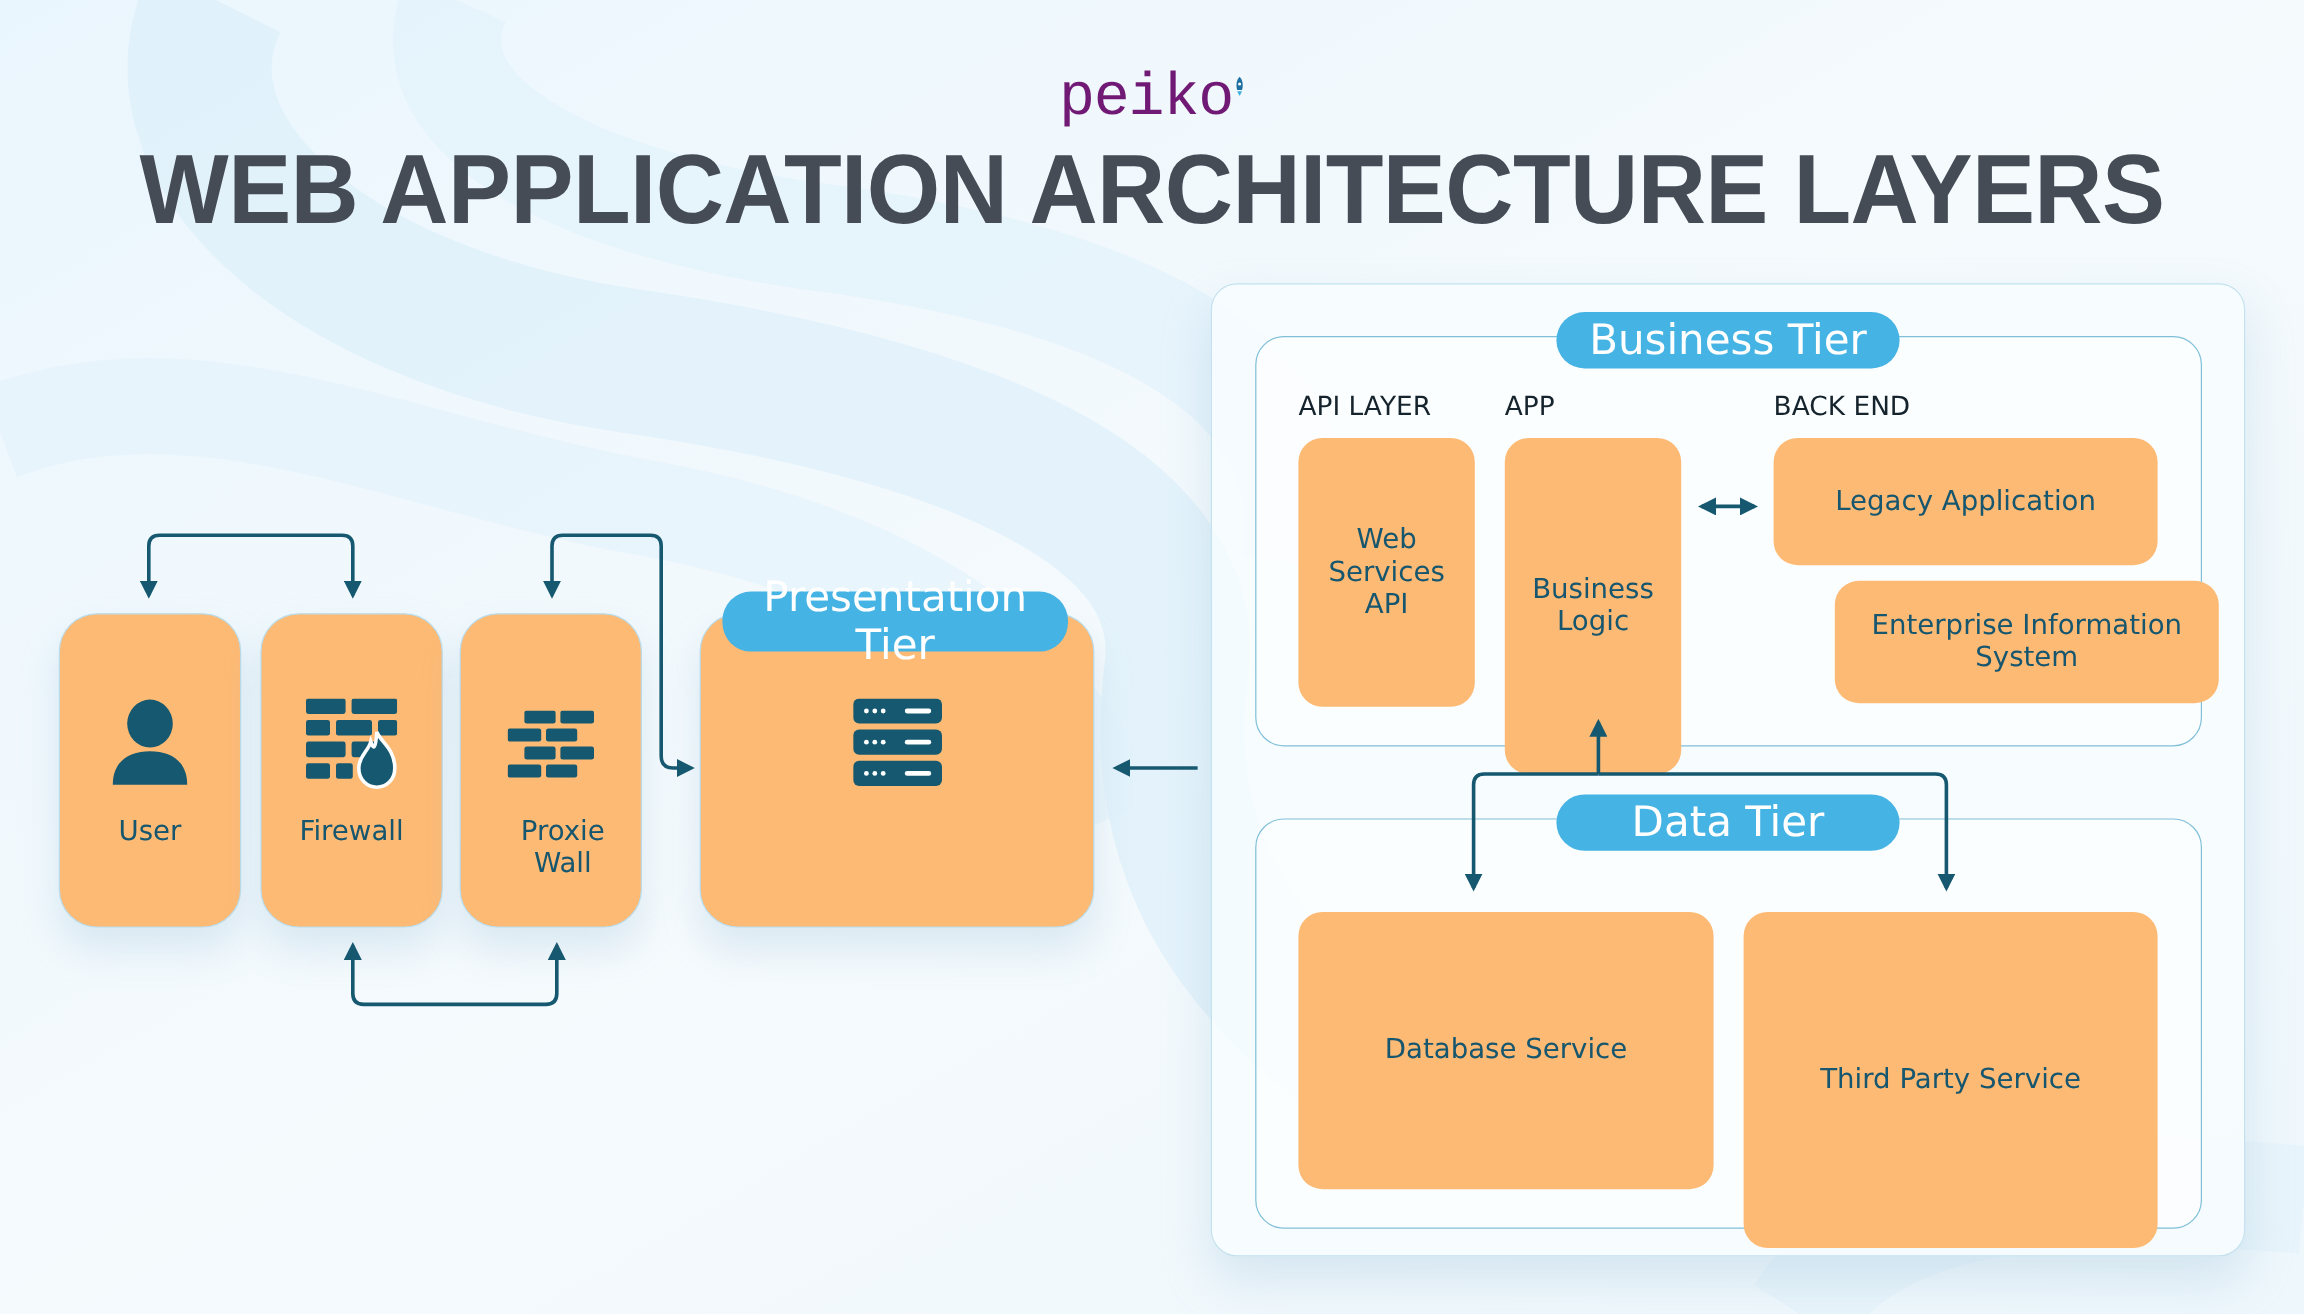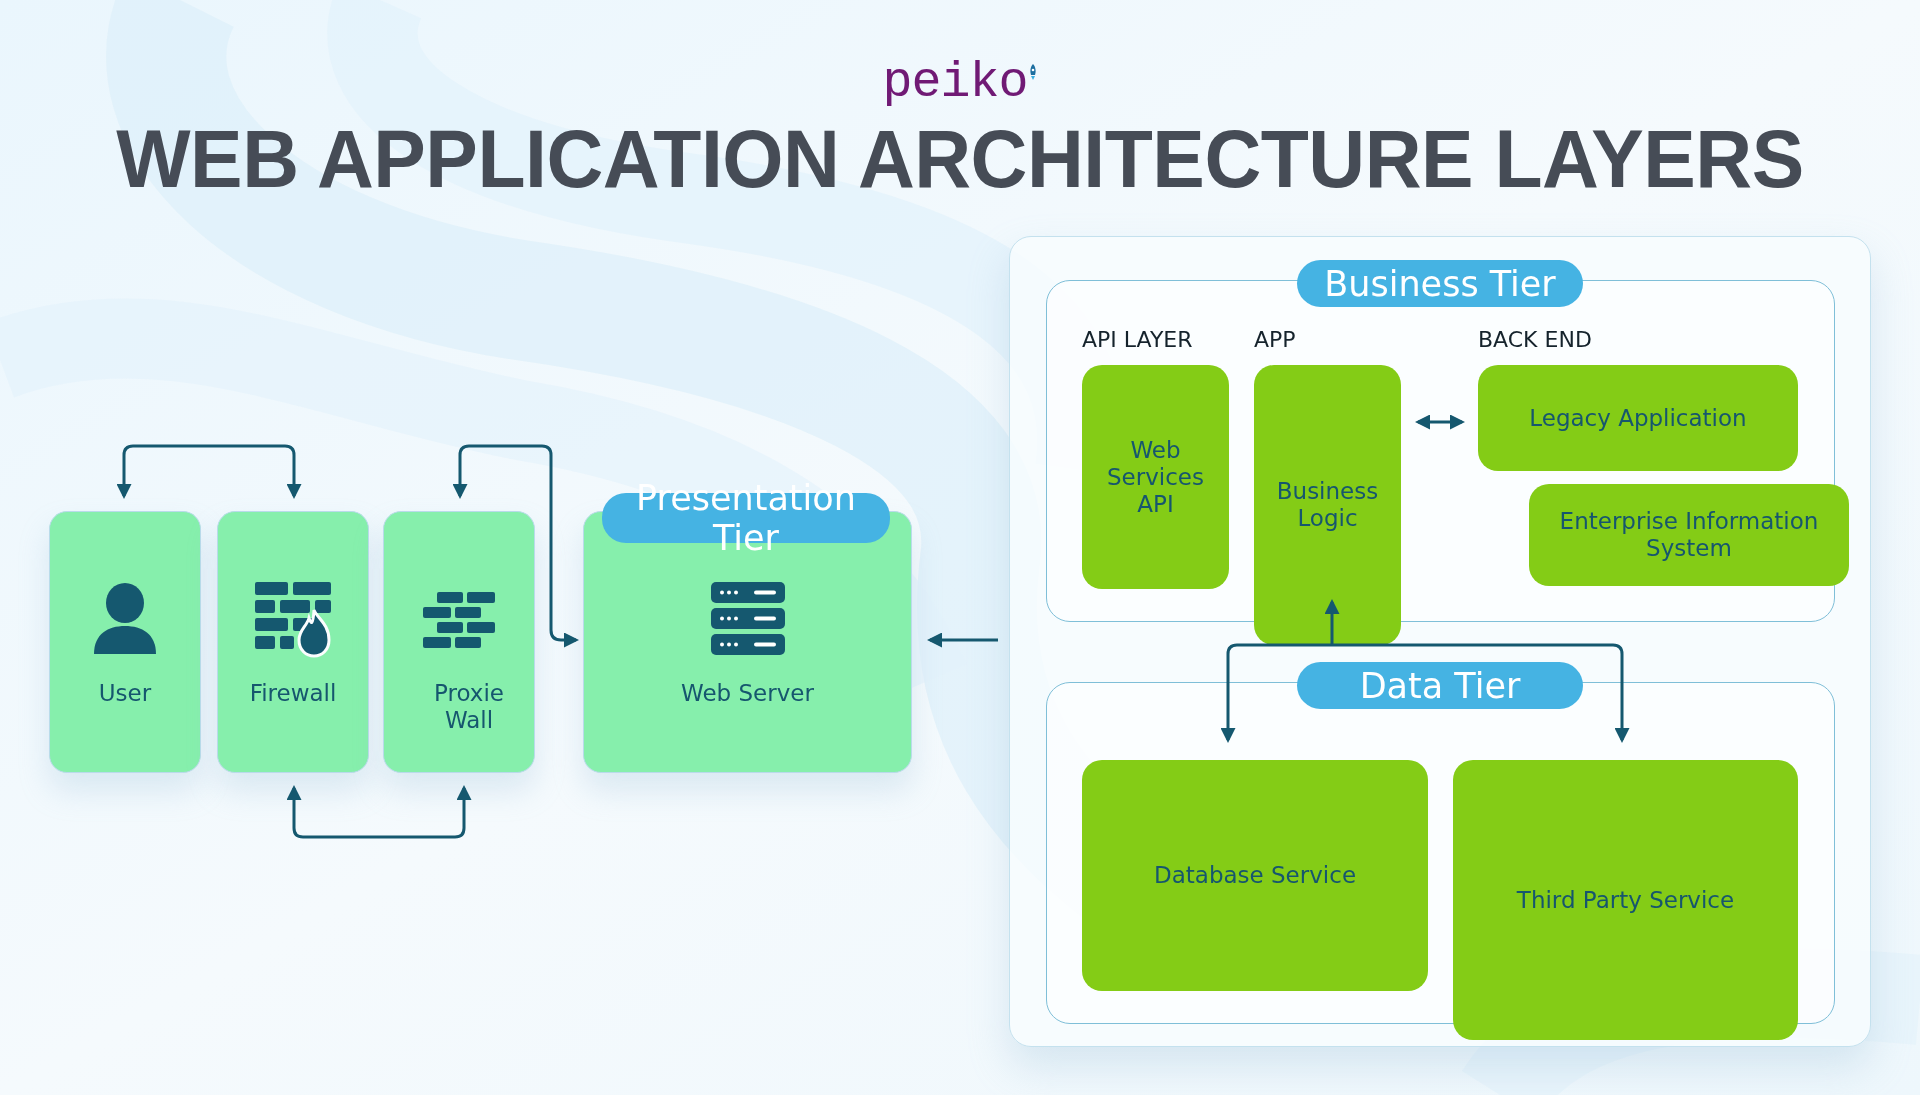--- a/index.html
+++ b/index.html
@@ -16,22 +16,22 @@
     letter-spacing: -1px; z-index: 2;
   }
   .logo .rocket { display: inline-block; width: 10px; height: 16px; vertical-align: top; margin-top: 10px; }
   .title {
     left: 0; width: 1920px; top: 112px; text-align: center;
     font-family: "Liberation Sans", sans-serif; font-weight: bold;
     font-size: 82px; color: #464c56; letter-spacing: -0.5px; z-index: 2;
     transform: scaleX(0.96);
   }
   .card {
-    position: absolute; background: #86efac;
-    border: 1.5px solid #b9dbea; border-radius: 18px;
+    position: absolute; background: #fdba74;
+    border: 1.5px solid #b9dbea; border-radius: 32px;
     box-shadow: 0 18px 30px rgba(150, 190, 215, 0.28);
     z-index: 2;
   }
   .card .icon { position: absolute; left: 50%; transform: translateX(-50%); }
   .card .label {
     position: absolute; left: 0; right: 0; text-align: center;
     font-family: "DejaVu Sans", sans-serif; font-size: 23px; color: #16566e;
     line-height: 27px;
   }
   .pill {
@@ -46,21 +46,21 @@
   }
   .tier {
     position: absolute; background: rgba(255,255,255,0.55);
     border: 1.5px solid #7fbfd8; border-radius: 24px; z-index: 3;
   }
   .col-head {
     position: absolute; text-align: left; font-family: "DejaVu Sans", sans-serif;
     font-size: 22px; color: #15232c; z-index: 4;
   }
   .box {
-    position: absolute; background: #84cc16; border-radius: 20px; z-index: 4;
+    position: absolute; background: #fdba74; border-radius: 20px; z-index: 4;
     display: flex; align-items: center; justify-content: center; text-align: center;
     font-family: "DejaVu Sans", sans-serif; font-size: 23px; color: #16566e; line-height: 27px;
   }
   svg.arrows { position: absolute; left: 0; top: 0; z-index: 5; pointer-events: none; }
 </style>
 </head>
 <body>
 
 <svg class="bg" width="1920" height="1095" viewBox="0 0 1920 1095">
   <defs>
@@ -147,21 +147,20 @@
       <circle cx="11" cy="36.5" r="2"></circle>
         <circle cx="18" cy="36.5" r="2"></circle>
         <circle cx="25" cy="36.5" r="2"></circle>
         <rect x="43" y="34.5" width="22" height="4" rx="2"></rect>
       <circle cx="11" cy="62.5" r="2"></circle>
         <circle cx="18" cy="62.5" r="2"></circle>
         <circle cx="25" cy="62.5" r="2"></circle>
         <rect x="43" y="60.5" width="22" height="4" rx="2"></rect>
     </g>
   </svg>
-  <div class="label" style="top:168px;">Web Server</div>
 </div>
 <div class="pill" style="left:602px; top:493px; width:288px; height:50px;">Presentation Tier</div>
 
 <div class="outer"></div>
 
 <div class="tier" style="left:1046px; top:280px; width:787px; height:340px;"></div>
 <div class="pill" style="left:1297px; top:260px; width:286px; height:47px;">Business Tier</div>
 
 <div class="col-head" style="left:1082px; width:147px; top:327px;">API LAYER</div>
 <div class="col-head" style="left:1254px; width:147px; top:327px;">APP</div>

